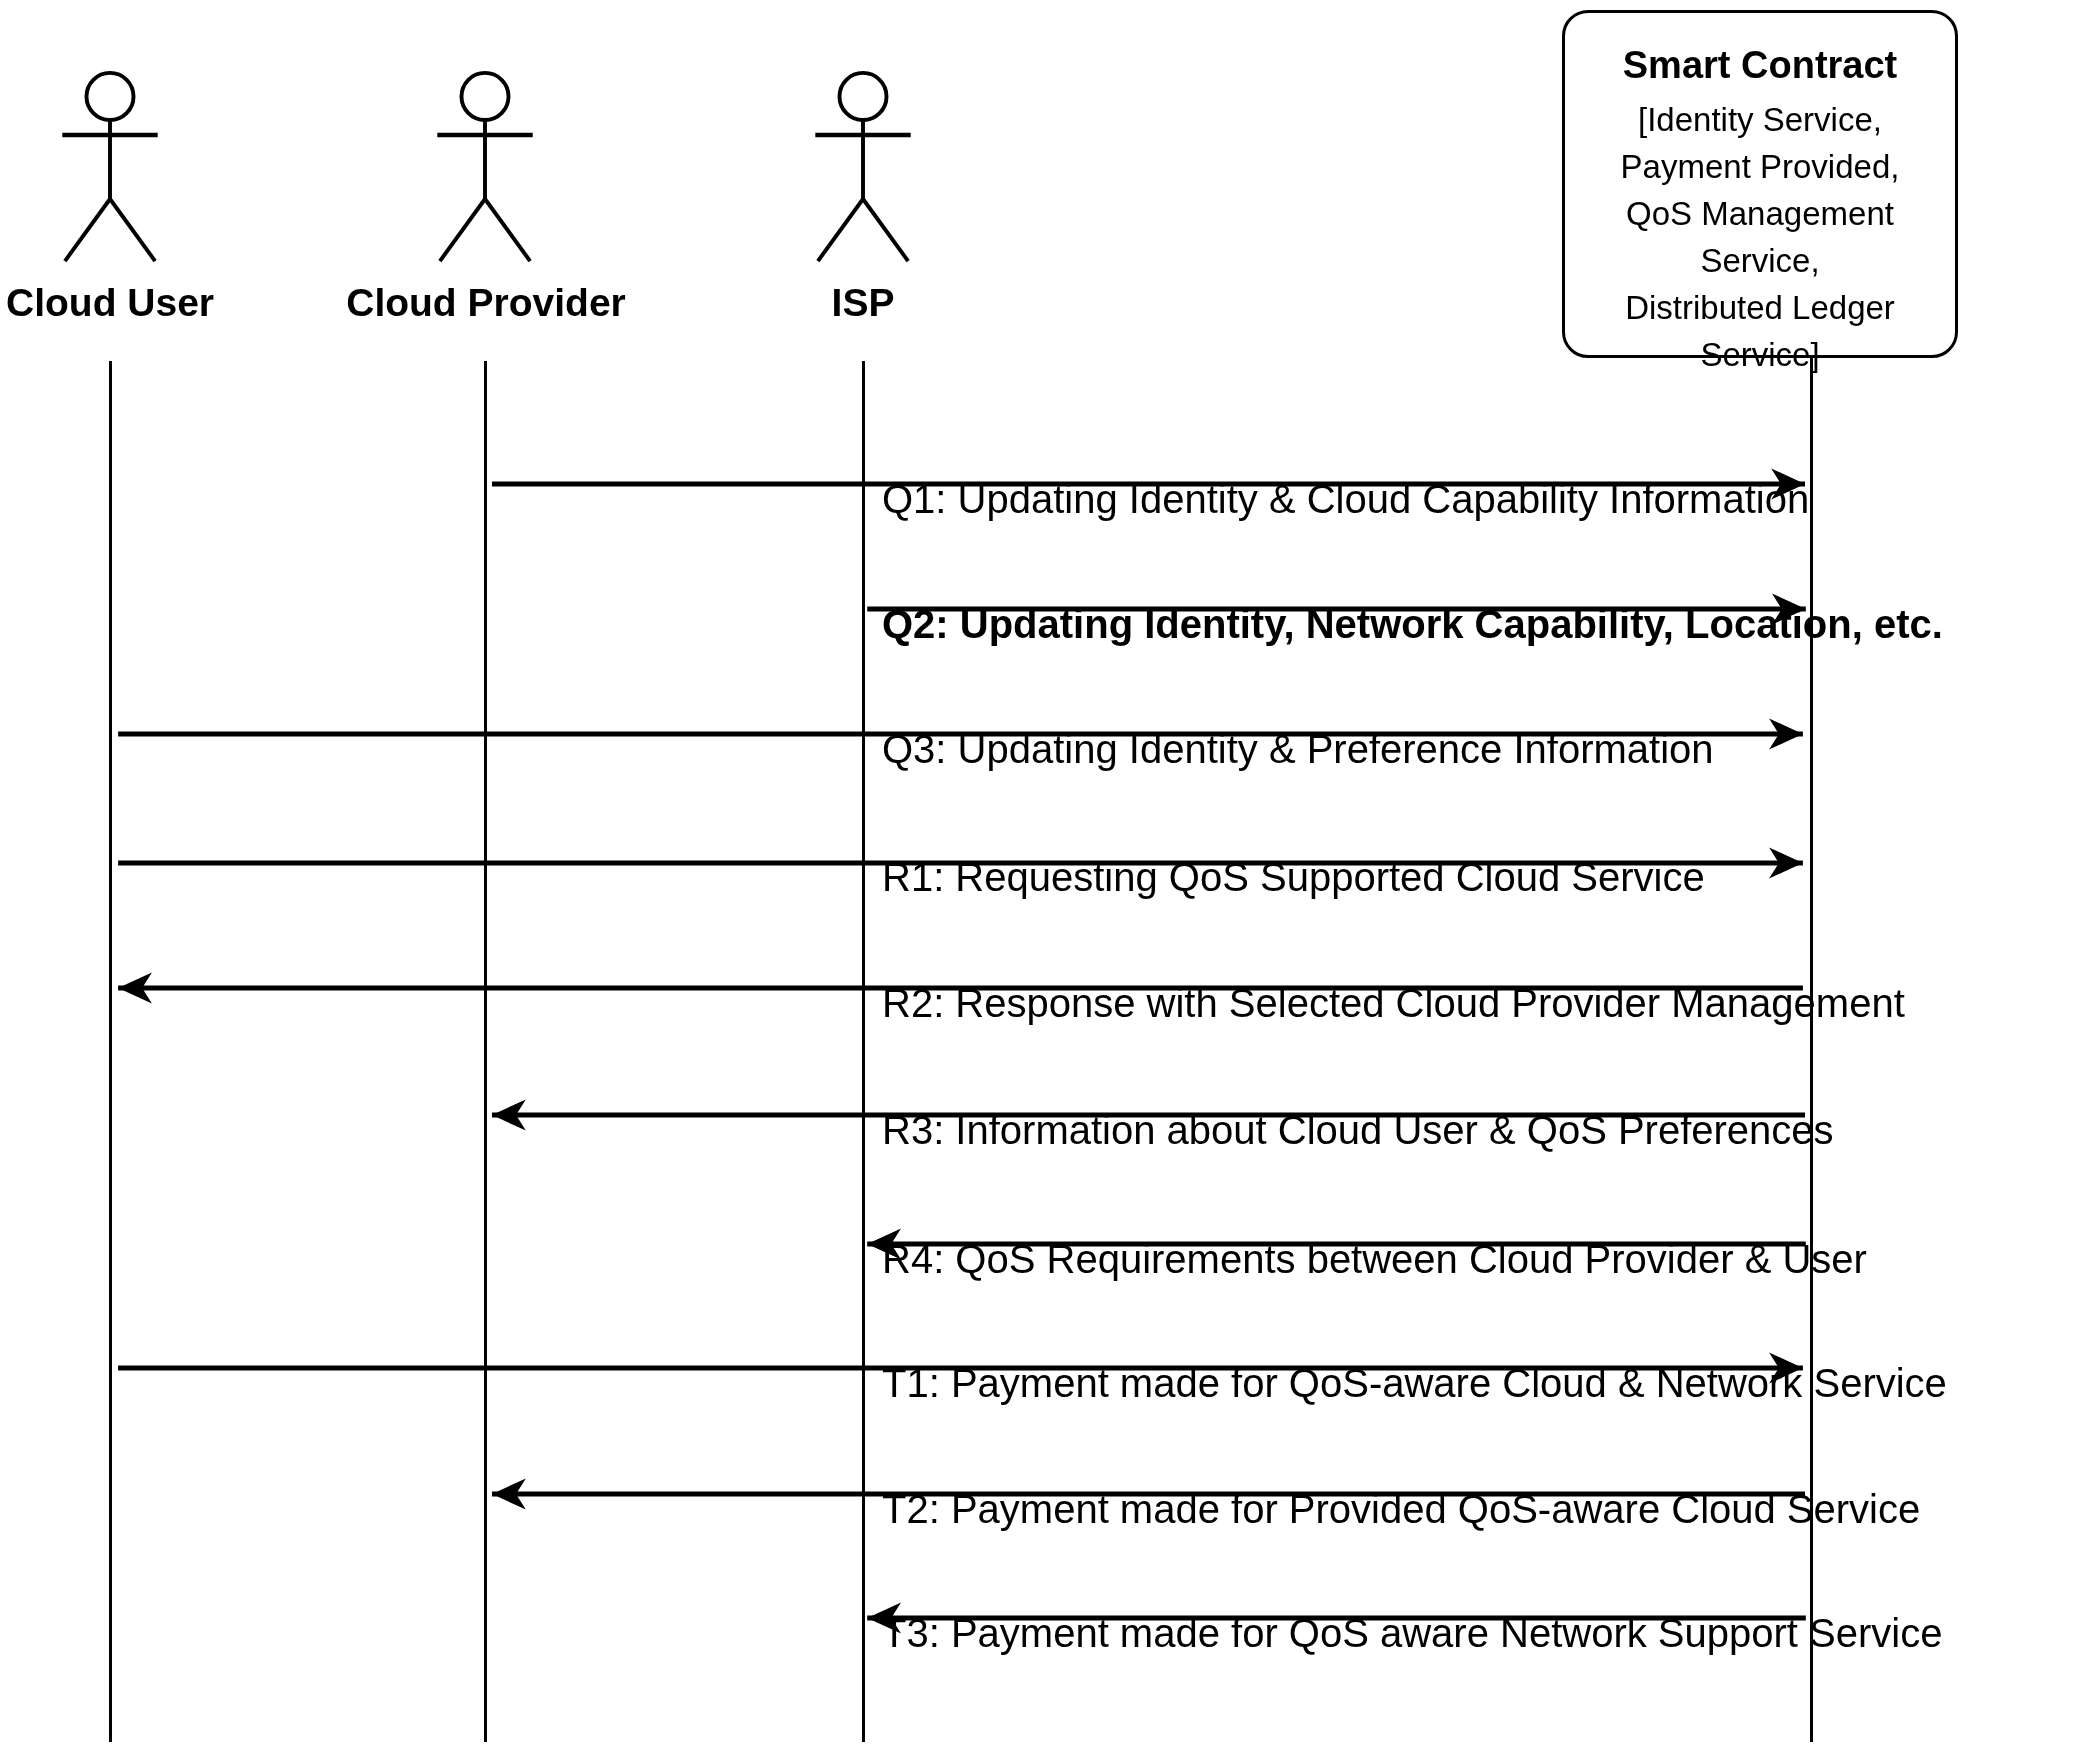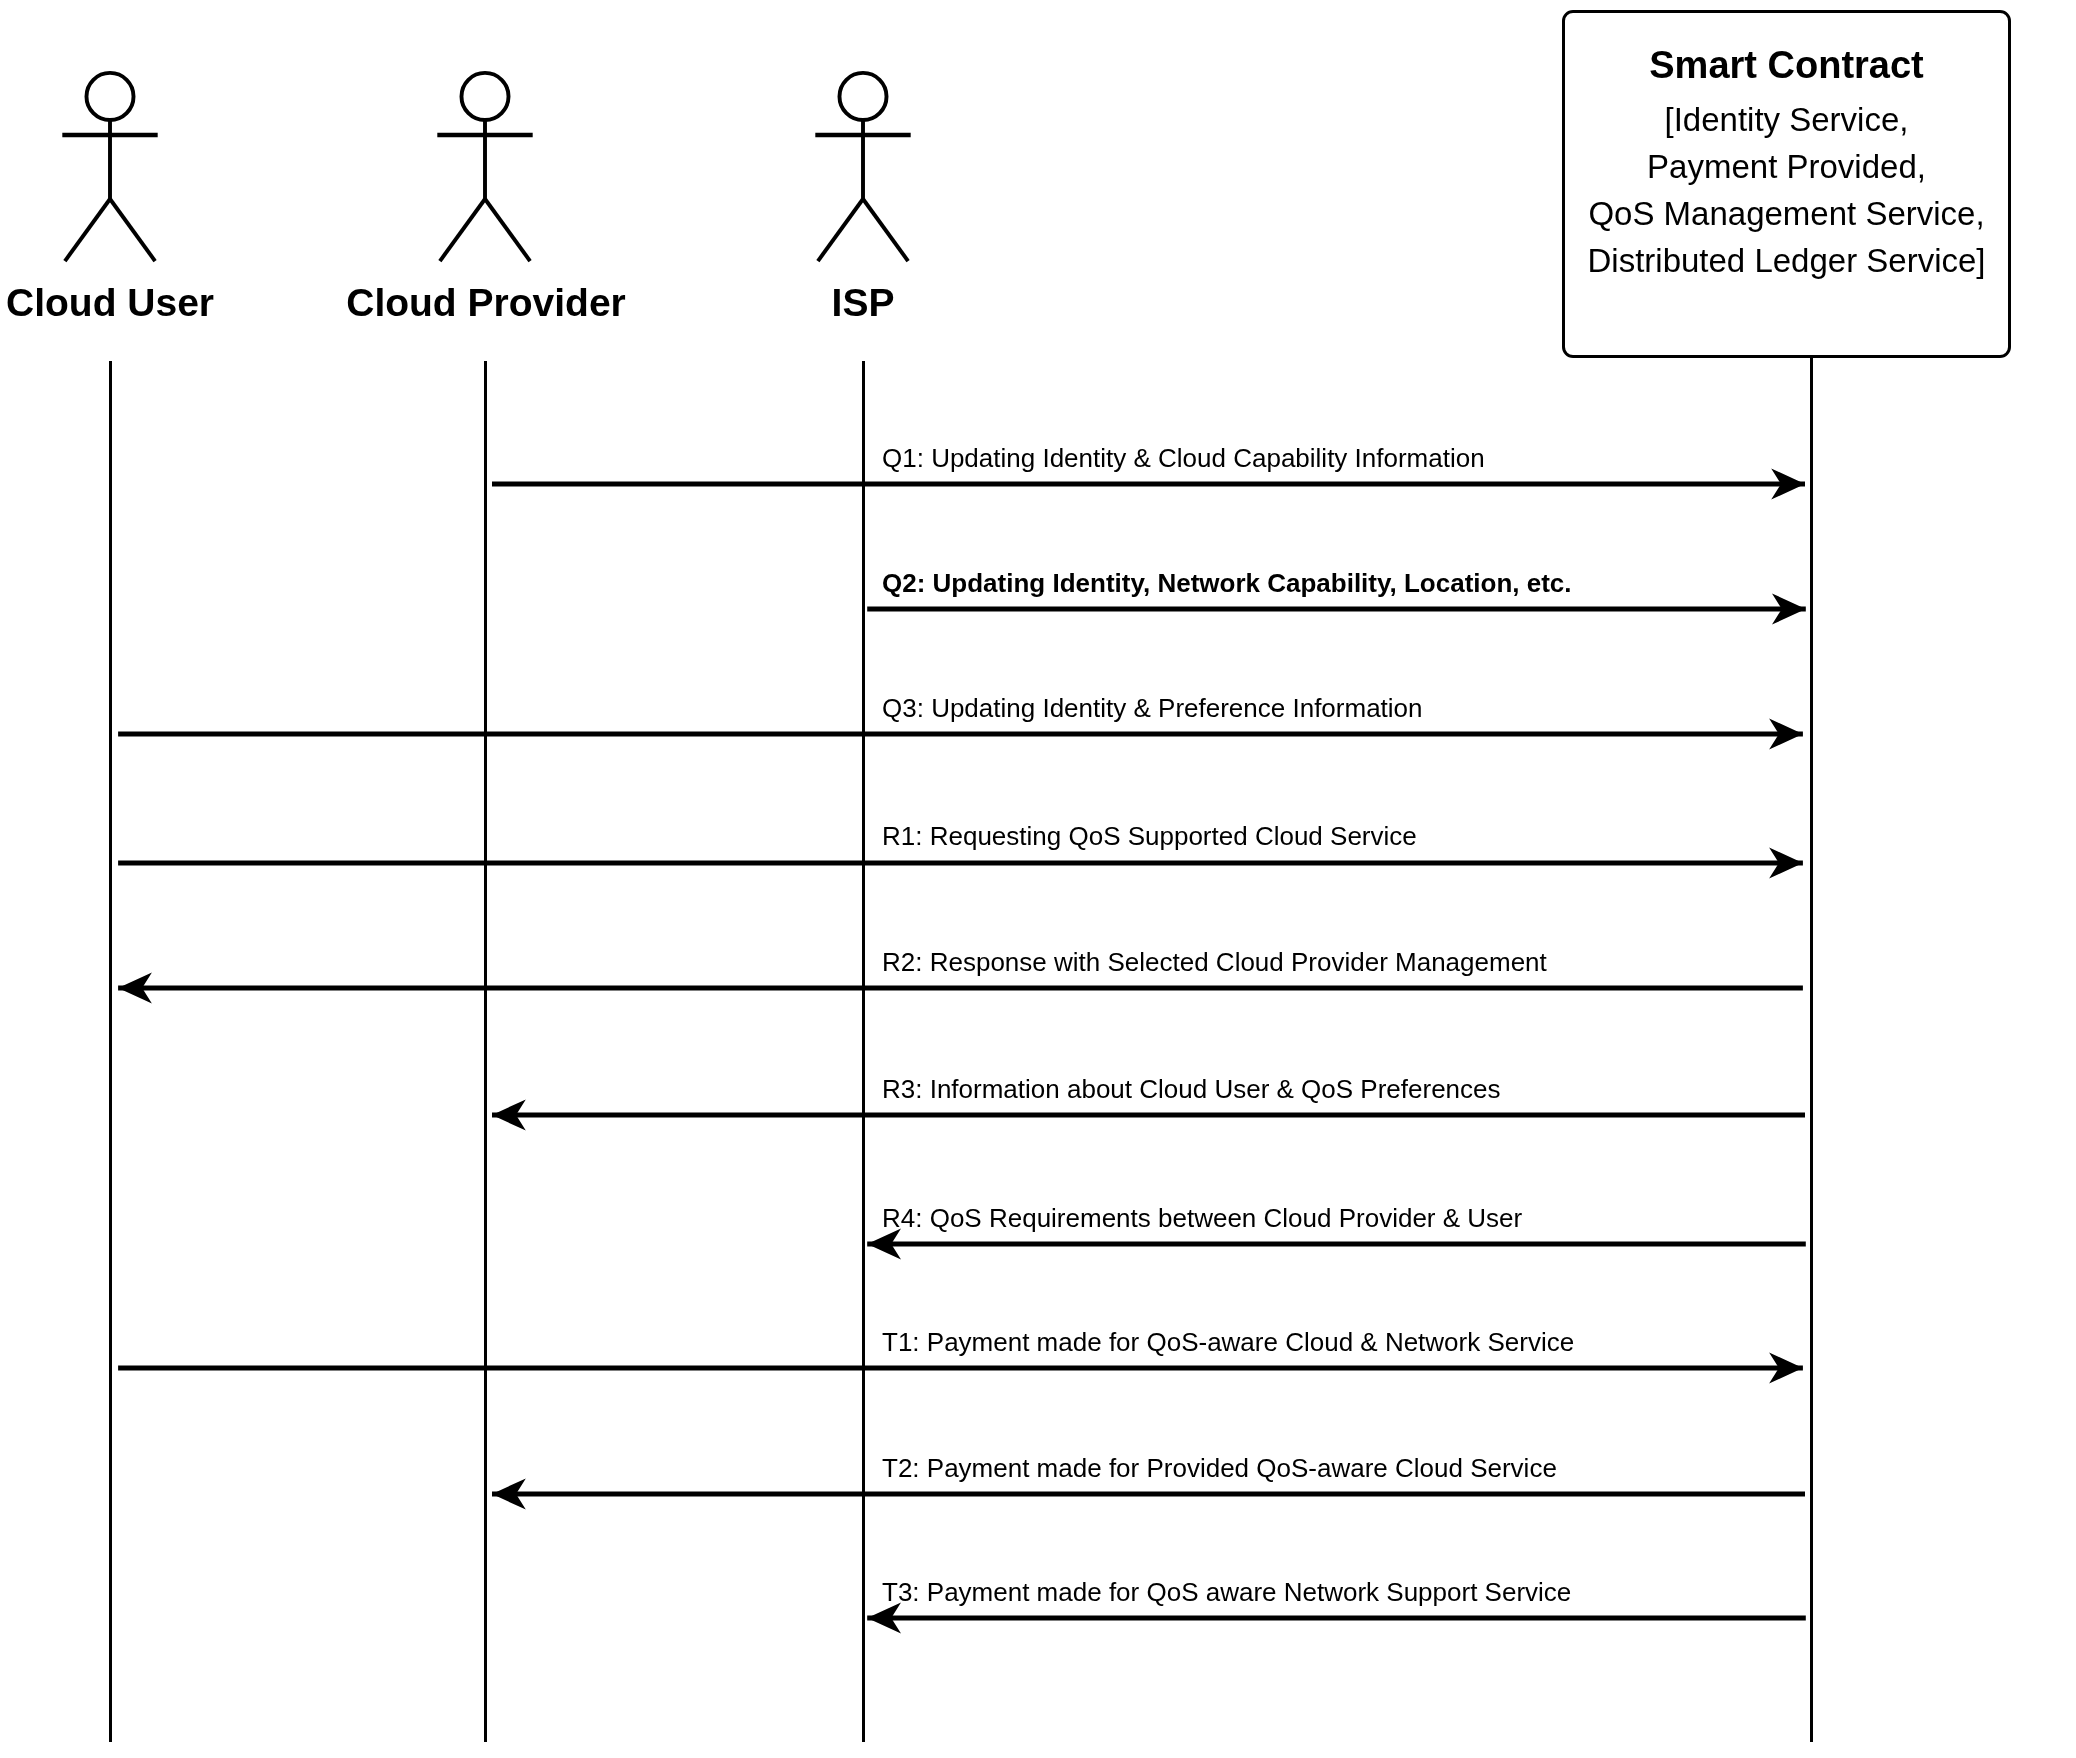--- a/index.html
+++ b/index.html
@@ -20,41 +20,41 @@
   .actor-label {
     position:absolute; top:281px; width:420px;
     text-align:center; font-weight:bold; font-size:39px; line-height:43px;
     white-space:nowrap;
   }
   .p-cu .actor-label  { left:-100px; }   
   .p-cp .actor-label  { left:276px; }    
   .p-isp .actor-label { left:653px; }    
   
   .contract-box {
-    position:absolute; left:1562px; top:9.8px; width:449px; height:348px;
+    position:absolute; left:1562px; top:9.8px; width:396px; height:348px;
     box-sizing:border-box;
-    border:3.9px solid #000; border-radius:11px;
+    border:3.9px solid #000; border-radius:26px;
     background:#fff;
     text-align:center;
   }
   .contract-title { margin-top:31.5px; font-weight:bold; font-size:38px; line-height:43px; }
   .contract-lines { margin-top:9px; font-size:33px; line-height:47px; }
   
   .lifeline {
     position:absolute; top:361px; width:3.3px; height:1381px; background:#000;
   }
   .ll-cu  { left:109px; }
   .ll-cp  { left:484px; }
   .ll-isp { left:862px; }
   .ll-sc  { left:1810px; top:358px; height:1384px; }
   
   .message { position:absolute; }
   .msg-label {
     position:absolute; left:882px;
-    font-size:26px; line-height:35px; white-space:nowrap;
+    font-size:40px; line-height:35px; white-space:nowrap;margin-top:41px;
   }
   .msg-arrow { position:absolute; }
 </style>
 </head>
 <body>
 
 <div class="stage">
 
   <div class="participant p-cu">
     <svg class="actor-figure" viewBox="0 0 150 295" width="98" height="194">

